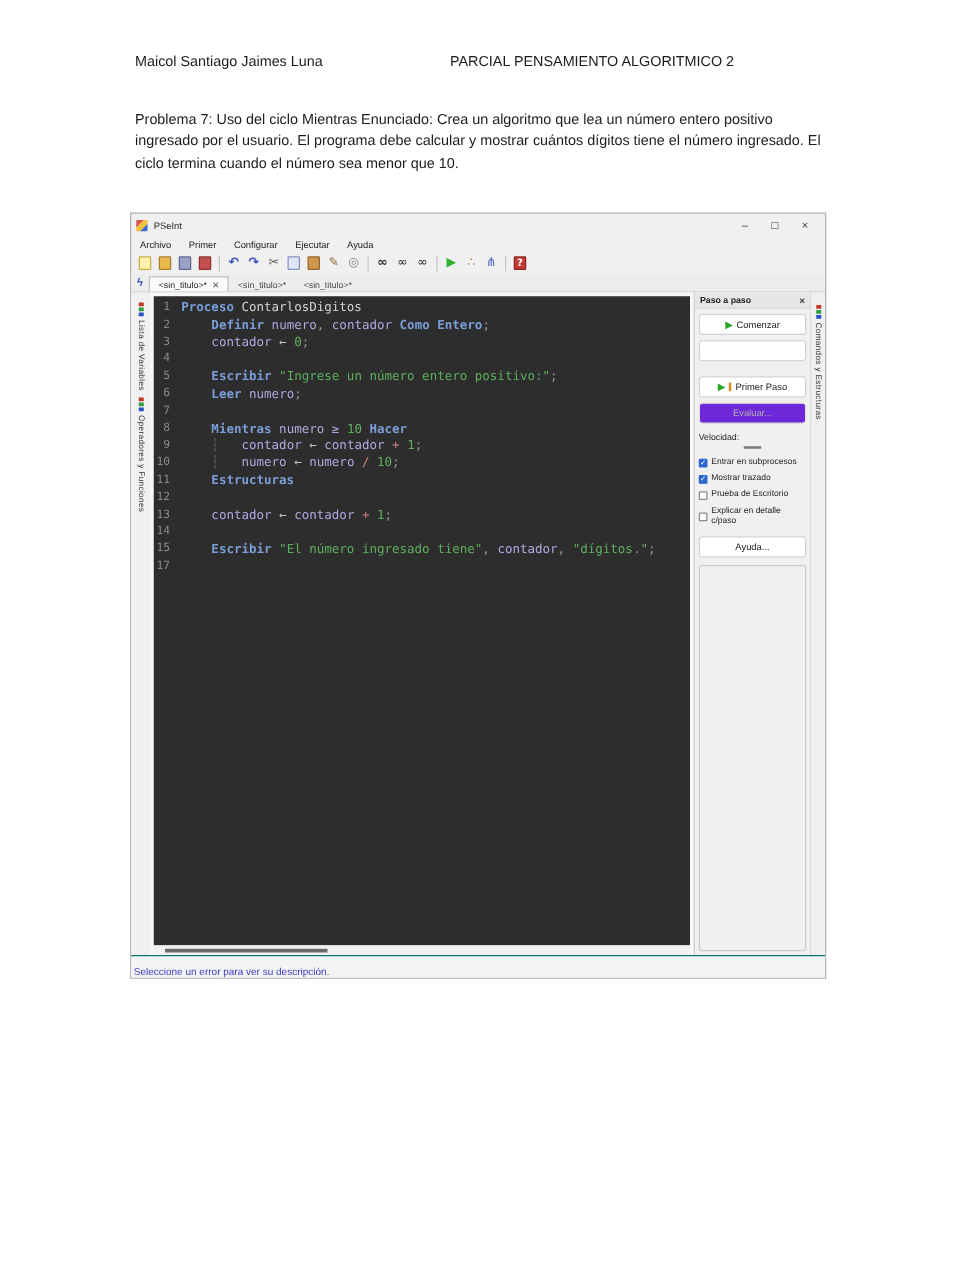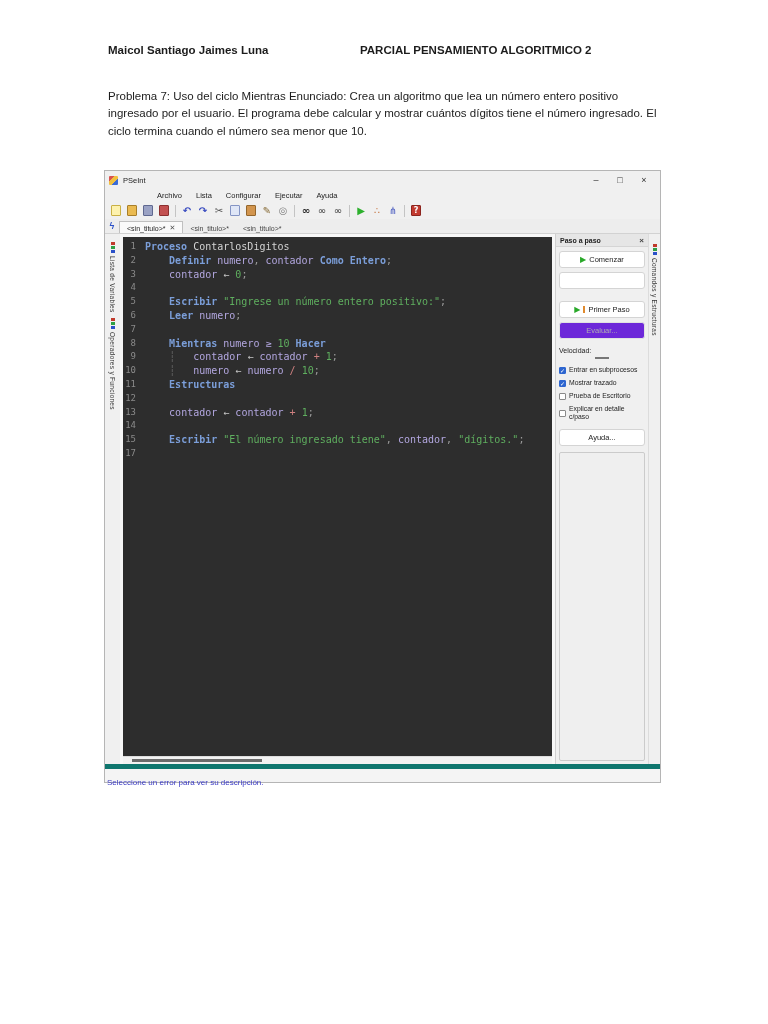--- a/index.html
+++ b/index.html
@@ -1,33 +1,33 @@
 <!DOCTYPE html>
 <html><head>
 <meta charset="utf-8">
 <style>
   * { margin:0; padding:0; box-sizing:border-box; }
   html,body { width:768px; height:1024px; background:#ffffff; font-family:"Liberation Sans",sans-serif; }
   #page { position:relative; width:768px; height:1024px; overflow:hidden; }
 
   
-  .doc-header { position:absolute; top:44px; left:108px; width:556px; font-size:11.5px; color:#1c1c1c;font-weight:bold; }
+  .doc-header { position:absolute; top:44px; left:108px; width:556px; font-size:11.5px; color:#1c1c1c; }
   .doc-header .right { position:absolute; left:252px; top:0; }
   .doc-para { position:absolute; top:88px; left:108px; width:560px; font-size:11.5px; line-height:17.4px; color:#1c1c1c; }
 
   
   .win { position:absolute; top:158px; left:104px; width:557px; height:613px; background:#f0f0f0;
          border:1px solid #b5b5b5; display:flex; flex-direction:column;margin-top:12px; }
   .titlebar { height:18px; display:flex; align-items:center; padding:0 4px; flex:0 0 auto; }
   .app-logo { width:9px; height:9px; margin-right:5px; border-radius:1px;
               background:linear-gradient(135deg,#d9534f 33%,#f0c040 33% 66%,#3a6bd6 66%); }
   .titlebar .title { font-size:7.5px; color:#222; flex:1; }
   .win-ctl { width:24px; text-align:center; font-size:9px; color:#333; line-height:18px; cursor:default; }
 
-  .menubar { height:13px; display:flex; align-items:center; flex:0 0 auto;padding-left:45px; }
+  .menubar { height:13px; display:flex; align-items:center; flex:0 0 auto; }
   .menu-item { font-size:7.5px; color:#222; padding:0 7px; }
 
   .toolbar { height:17px; display:flex; align-items:center; padding-left:3px; flex:0 0 auto; }
   .ticon { width:14px; height:14px; display:inline-flex; align-items:center; justify-content:center;
            font-family:"DejaVu Sans",sans-serif; font-size:10px; margin:0 1px; }
   .ticon .rect { width:10px; height:11px; border-radius:1px; display:inline-flex; align-items:center;
                  justify-content:center; font-size:8px; font-weight:bold; }
   .tsep { width:1px; height:12px; background:#c4c4c4; margin:0 3px; }
 
   .tabrow { height:15px; display:flex; align-items:flex-end; background:#ededed; border-bottom:1px solid #d2d2d2; flex:0 0 auto; }
@@ -70,21 +70,21 @@
   .slider { height:8px; display:flex; align-items:center; justify-content:center; }
   .slider .handle { width:14px; height:2px; background:#777; }
   .checks { display:flex; flex-direction:column; gap:5px; margin-top:4px; }
   .chk-row { display:flex; align-items:center; gap:3px; }
   .chk-box { width:7px; height:7px; border:1px solid #8a8a8a; background:#fff; flex:0 0 auto;
              display:inline-flex; align-items:center; justify-content:center; font-size:6px; color:#fff; border-radius:1px; }
   .chk-box.checked { background:#2e66d0; border-color:#2e66d0; }
   .chk-label { font-size:6.8px; color:#222; line-height:8px; }
   .panel-rest { flex:1 1 auto; margin-top:6px; border:1px solid #cbcbcb; background:#efefef; border-radius:2px; }
 
-  .statusbar { height:18px; flex:0 0 auto; background:#f4f4f4; border-top:5px solid #0f766e; padding:2px 2px; }
+  .statusbar { height:18px; flex:0 0 auto; background:#f4f4f4; border-top:1px solid #0f766e; padding:2px 2px; }
   .status-text { font-size:8px; color:#3a3ac4; }
 </style>
 </head>
 <body>
 
 <div id="page">
 
   <div class="doc-header">
     <span>Maicol Santiago Jaimes Luna</span>
     <span class="right">PARCIAL PENSAMIENTO ALGORITMICO 2</span>
@@ -96,21 +96,21 @@
     <div class="titlebar">
       <span class="app-logo"></span>
       <span class="title">PSeInt</span>
       <span class="win-ctl">–</span>
       <span class="win-ctl">□</span>
       <span class="win-ctl">×</span>
     </div>
 
     <div class="menubar">
         <span class="menu-item">Archivo</span>
-        <span class="menu-item">Lista</span>
+        <span class="menu-item">Primer</span>
         <span class="menu-item">Configurar</span>
         <span class="menu-item">Ejecutar</span>
         <span class="menu-item">Ayuda</span>
       </div>
 
     <div class="toolbar">
         <span class="ticon">
           <span class="rect" style="background: rgb(253, 242, 174); border: 1px solid rgb(201, 176, 69);"></span>
         </span>
         <span class="ticon">

